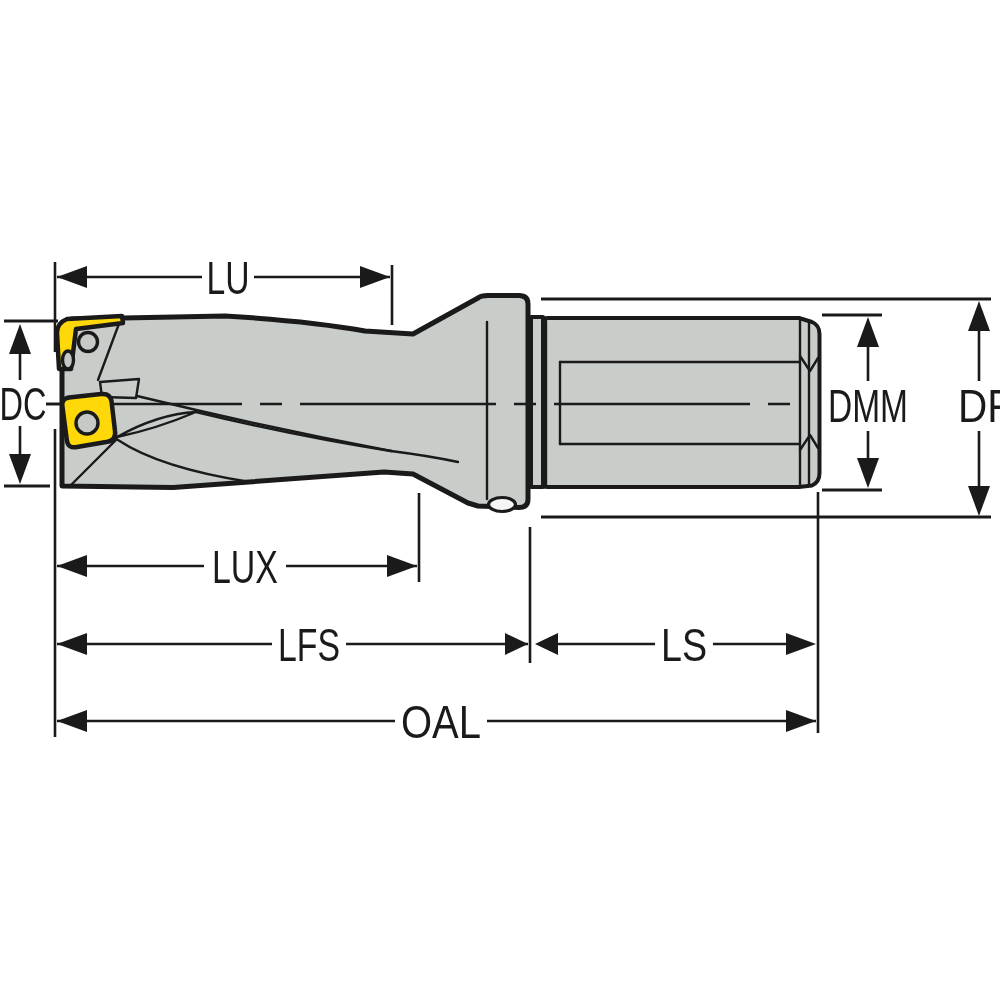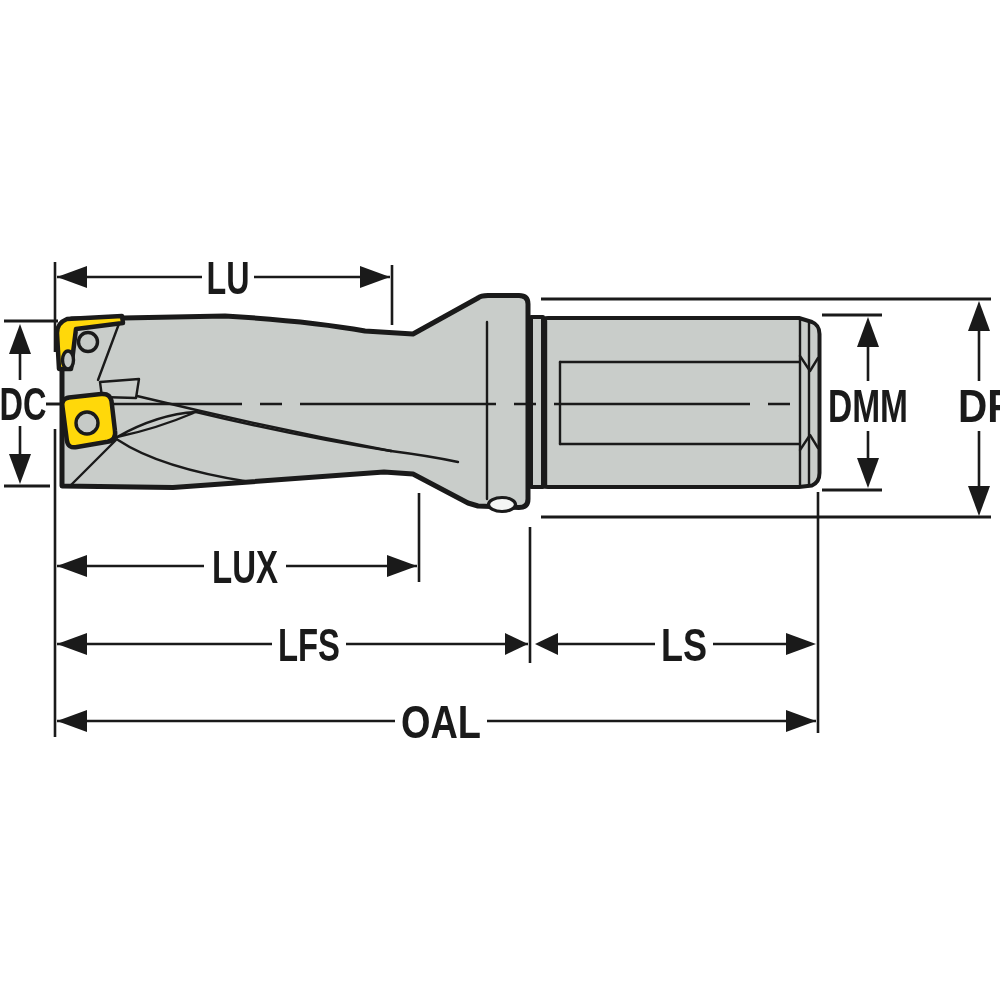--- a/index.html
+++ b/index.html
@@ -1,20 +1,20 @@
 <!DOCTYPE html>
 <html style="--bg: #ffffff; --gray: #c9cdca; --yellow: #ffd80a; --ink: #1a1a1a; --hole: #c6cac7; --white_detail: #f4f5f4;"><head>
 <meta charset="utf-8">
 <style>
   :root{
     --bg:#ffffff; --gray:#c9cdca; --yellow:#ffd80a; --ink:#1a1a1a;
     --hole:#c6cac7; --white_detail:#f4f5f4;
   }
   html,body{margin:0;padding:0;background:var(--bg);}
-  .stage{position:relative;width:1000px;height:840px;background:var(--bg);overflow:hidden;font-weight:bold;}
+  .stage{position:relative;width:1000px;height:840px;background:var(--bg);overflow:hidden;}
   svg{position:absolute;inset:0;display:block;}
   .part{fill:var(--gray);stroke:var(--ink);stroke-width:5;stroke-linejoin:round;}
   .part-mid{fill:var(--gray);stroke:var(--ink);stroke-width:4;stroke-linejoin:round;}
   .inner{fill:none;stroke:var(--ink);stroke-width:2.4;stroke-linejoin:round;stroke-linecap:round;}
   .inner-fill{fill:var(--gray);stroke:var(--ink);stroke-width:2.4;stroke-linejoin:round;}
   .hole{fill:var(--hole);stroke:var(--ink);stroke-width:3.4;}
   .hole-white{fill:var(--white_detail);stroke:var(--ink);stroke-width:3.2;}
   .insert{fill:var(--yellow);stroke:var(--ink);stroke-width:4.5;stroke-linejoin:round;}
   .centerline{fill:none;stroke:var(--ink);stroke-width:2.4;stroke-dasharray:196 18 22 18;}
   .dim{fill:none;stroke:var(--ink);stroke-width:2.6;}

